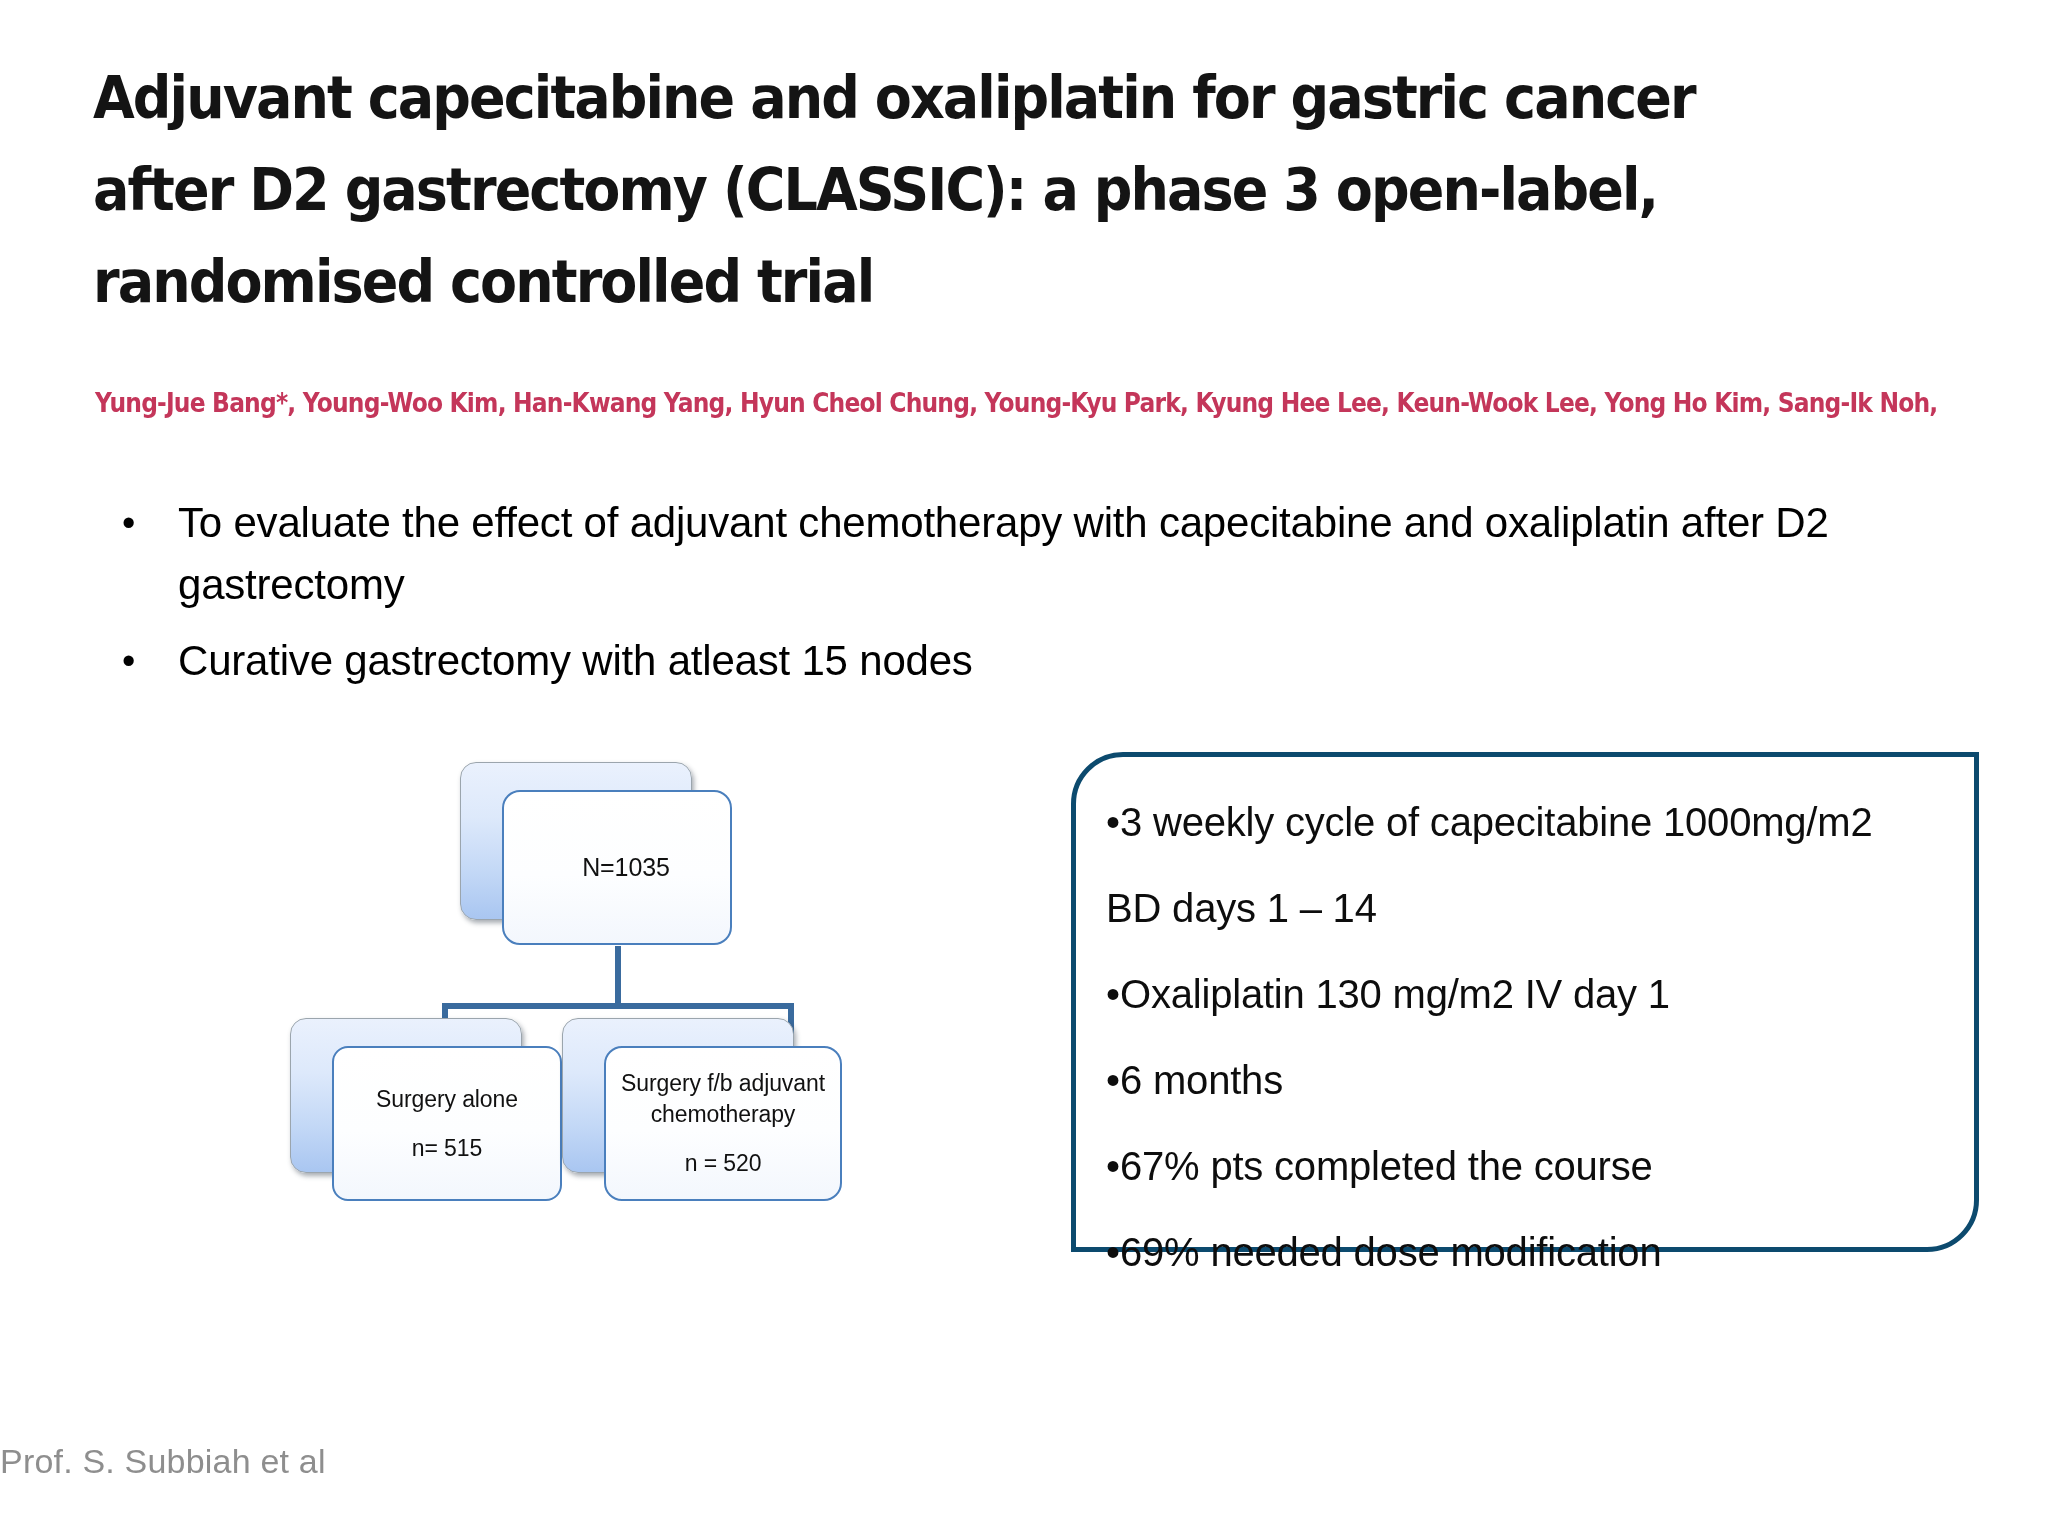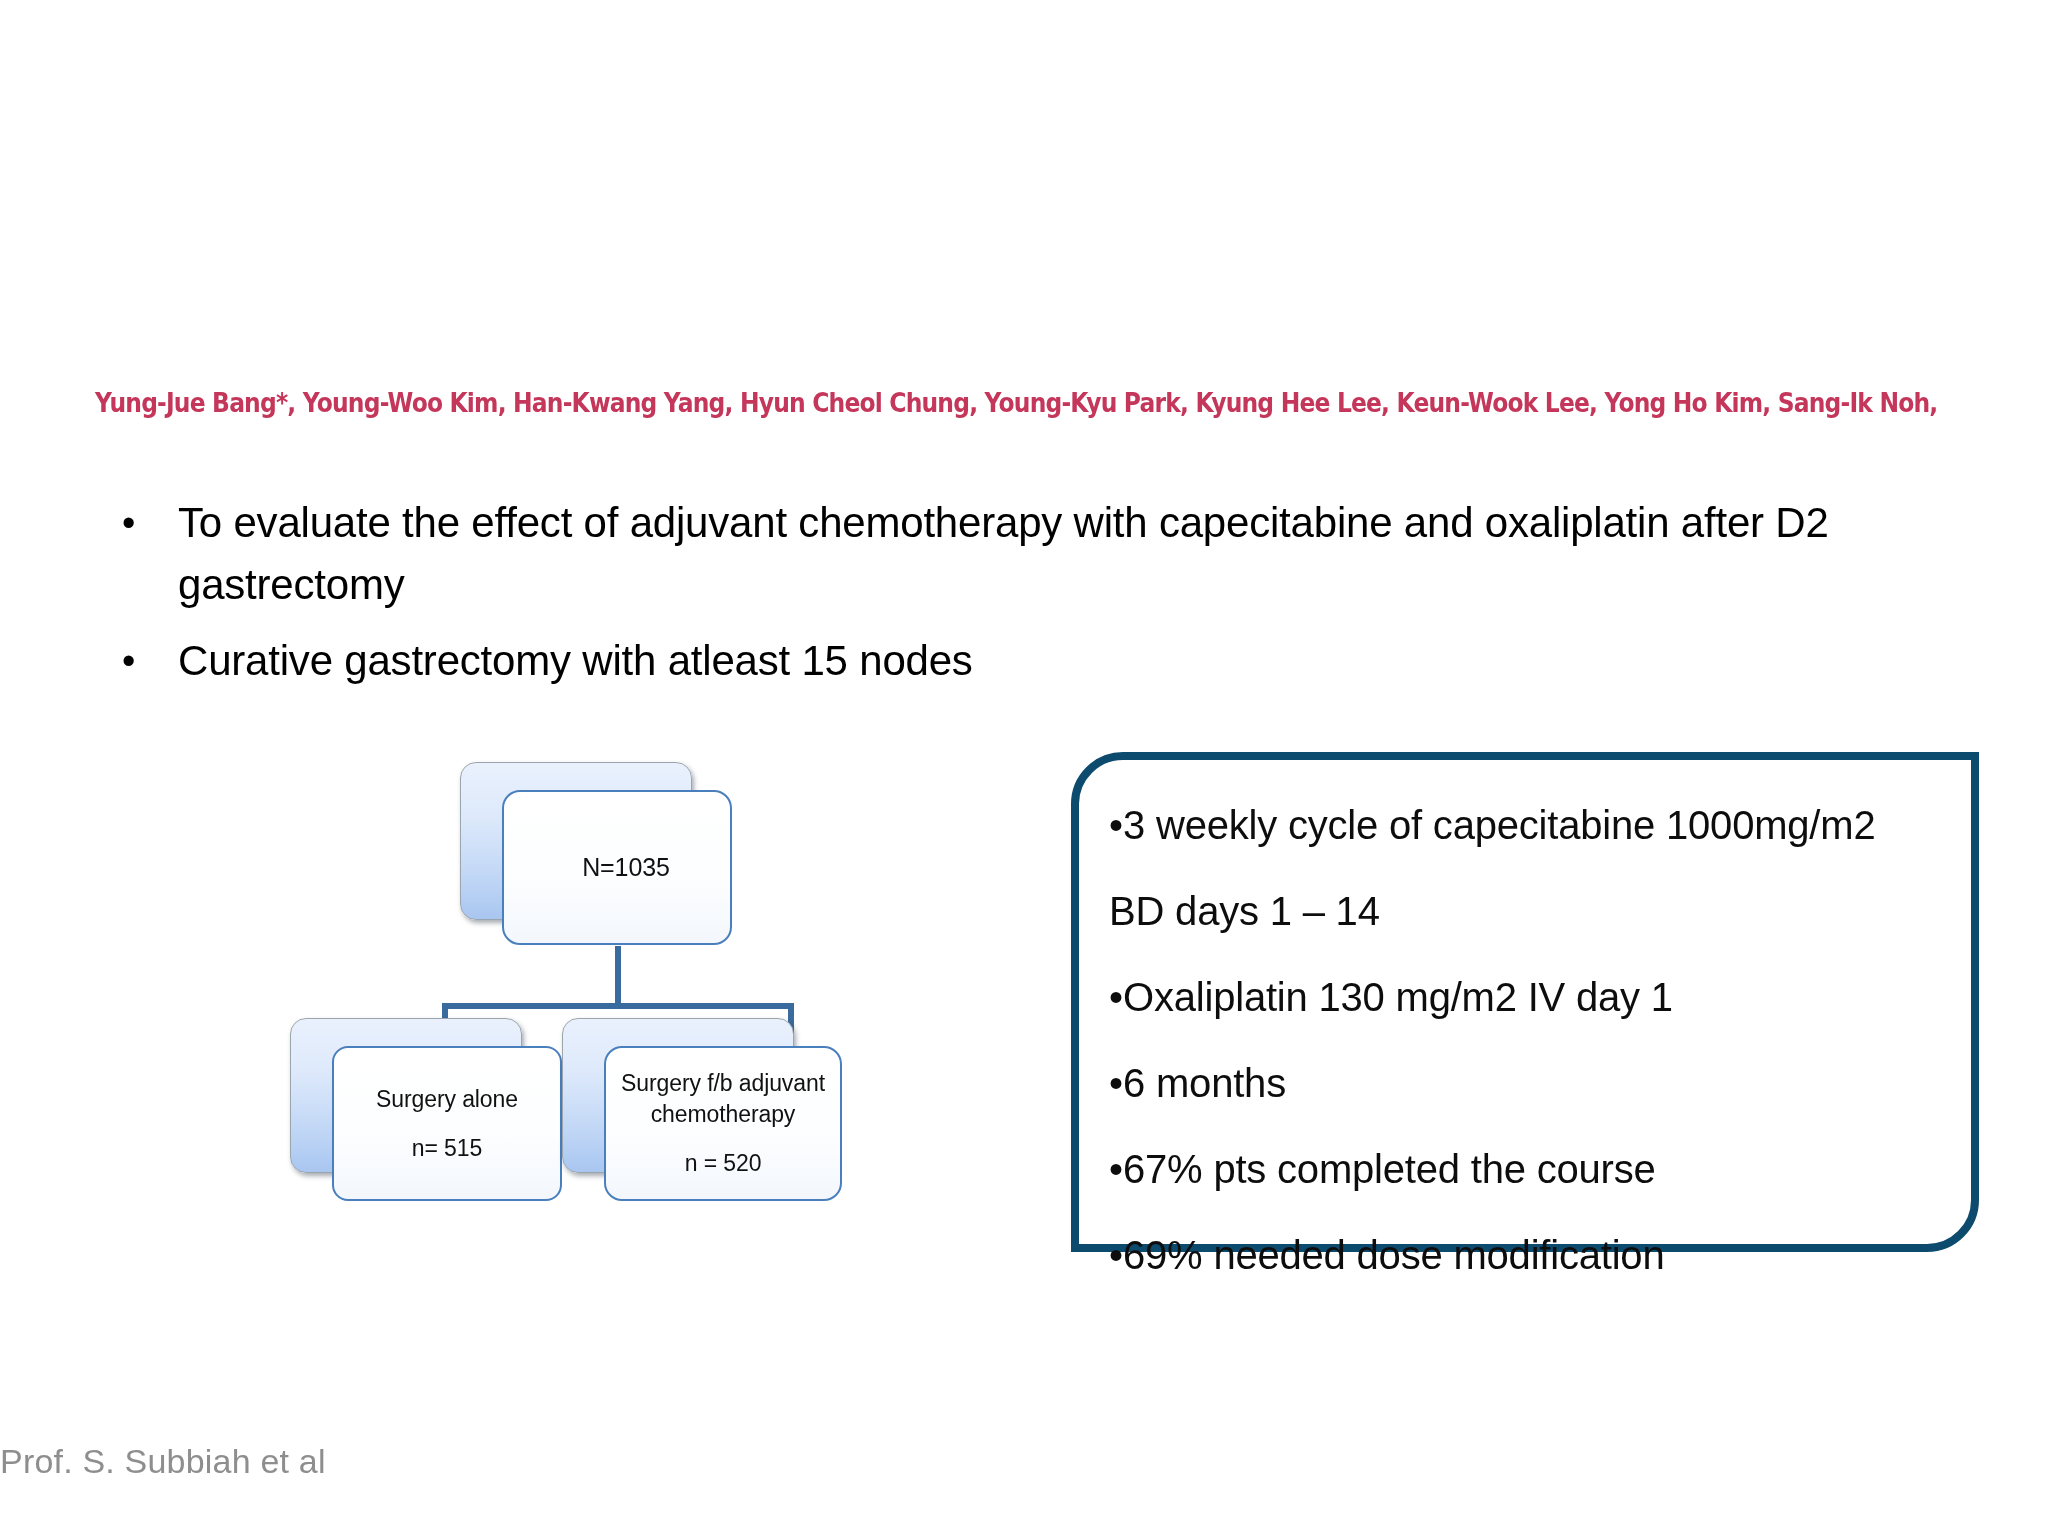--- a/index.html
+++ b/index.html
@@ -149,21 +149,21 @@
   #conn-left   { left: 152px; top: 241px; width: 6px;  height: 50px; }
   #conn-right  { left: 498px; top: 241px; width: 6px;  height: 50px; }
 
   
   #callout {
     position: absolute;
     left: 1071px;
     top: 752px;
     width: 908px;
     height: 500px;
-    border: 8px solid #0c4a6e;
+    border: 5px solid #0c4a6e;
     background: #ffffff;
     border-radius: 52px 0 52px 0;
     box-sizing: border-box;
     padding: 22px 26px 18px 30px;
   }
   .callout-line {
     font-size: 40px;
     line-height: 86px;
     color: #0d0d0d;
     letter-spacing: -0.2px;
@@ -181,20 +181,25 @@
     font-size: 34px;
     color: #8e8e8e;
     letter-spacing: 0.2px;
   }
 </style>
 </head>
 <body>
 
 <div id="slide">
 
+  <div id="title-block">
+    <div class="title-line">Adjuvant capecitabine and oxaliplatin for gastric cancer</div>
+    <div class="title-line">after D2 gastrectomy (CLASSIC): a phase 3 open-label,</div>
+    <div class="title-line">randomised controlled trial</div>
+  </div>
 
   <div id="author-line">Yung-Jue Bang*, Young-Woo Kim, Han-Kwang Yang, Hyun Cheol Chung, Young-Kyu Park, Kyung Hee Lee, Keun-Wook Lee, Yong Ho Kim, Sang-Ik Noh,</div>
 
   <div id="bullets">
     <div class="bullet-row">
       <div class="bullet-dot">•</div>
       <div class="bullet-text">To evaluate the effect of adjuvant chemotherapy with capecitabine and oxaliplatin after D2 gastrectomy</div>
     </div>
     <div class="bullet-row">
       <div class="bullet-dot">•</div>

